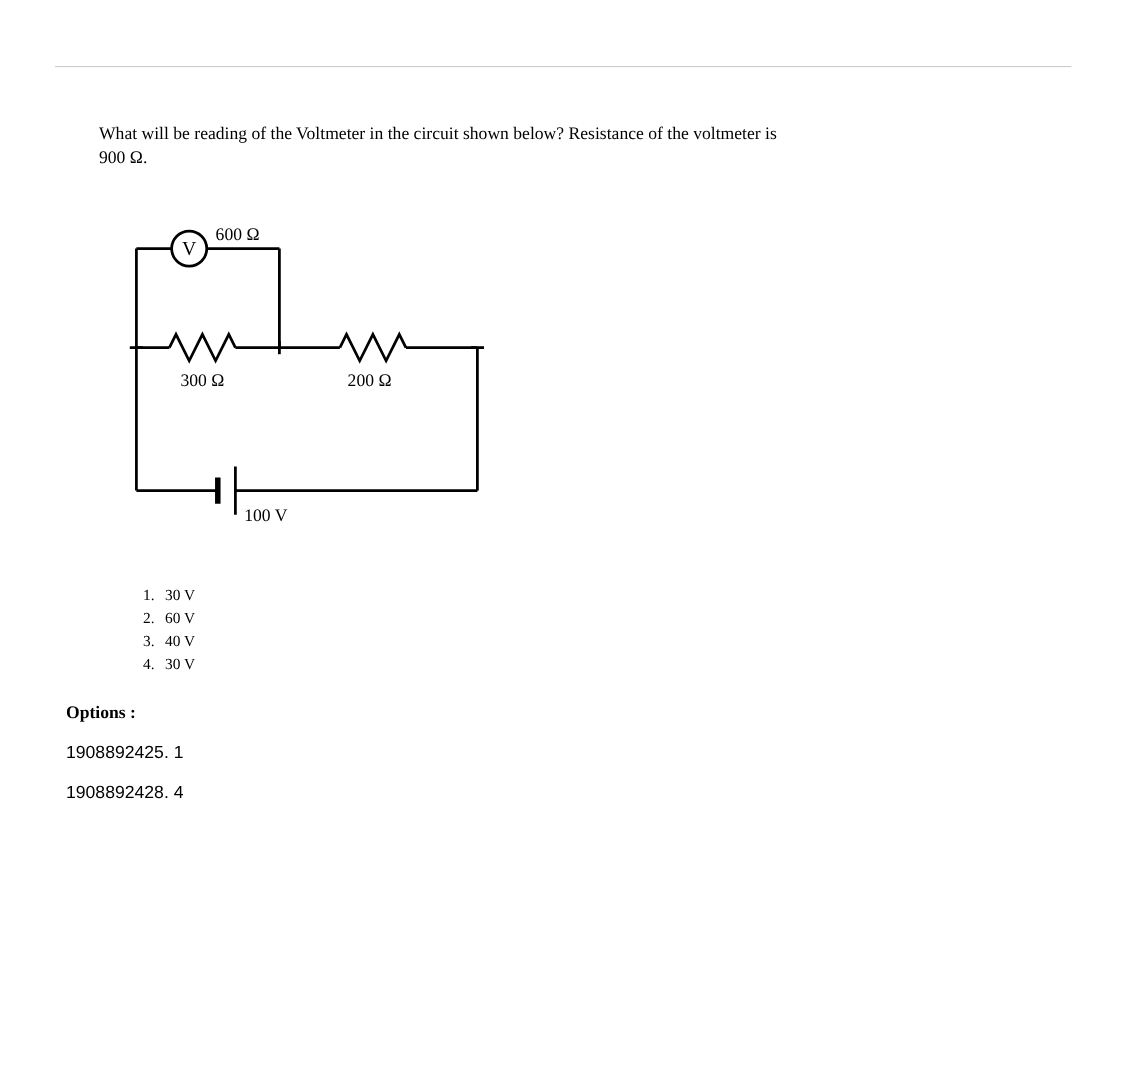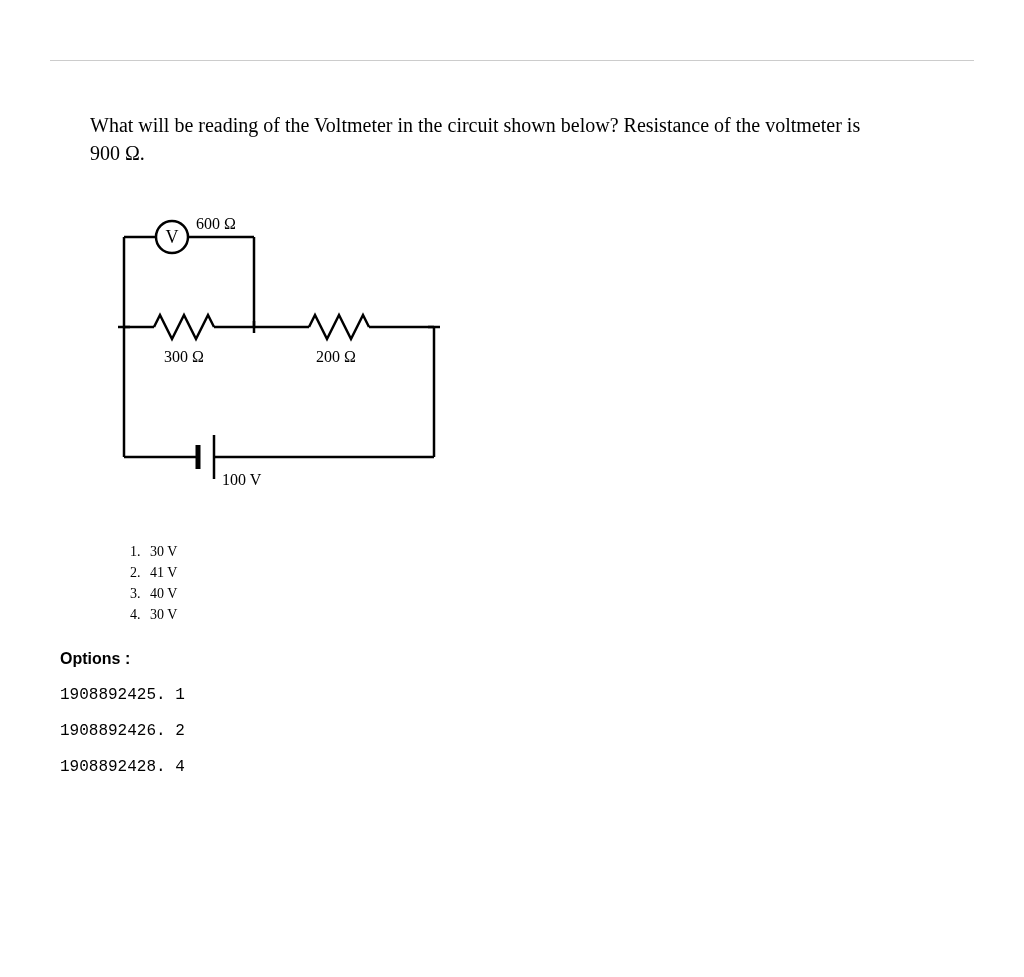--- a/index.html
+++ b/index.html
@@ -16,49 +16,49 @@
     width: 1024px;
   }
   .top-bar {
     height: 60px;
     border-bottom: 1px solid #cccccc;
     margin-bottom: 50px;
     margin-left: -40px;
     margin-right: -40px;
   }
   .question {
-    font-size: 20px;
+    font-size: 16px;
     line-height: 1.4;
     margin-bottom: 40px;
   }
   .circuit {
     margin-left: 4px;
     margin-bottom: 30px;
   }
   .answers {
     margin-left: 40px;
     font-size: 14px;
     line-height: 1.5;
     margin-bottom: 25px;
   }
   .answers .row {
     display: flex;
   }
   .answers .num {
     width: 20px;
   }
   .options-heading {
-    font-family: Liberation Sans, sans-serif;
+    font-family: Liberation Serif, serif;
     font-weight: bold;
     font-size: 16px;
     margin-bottom: 18px;
     margin-left: -30px;
   }
   .option-line {
-    font-family: Liberation Mono, monospace;
+    font-family: Liberation Sans, sans-serif;
     font-size: 16px;
     margin-bottom: 18px;
     margin-left: -30px;
   }
   svg text {
     font-family: "Times New Roman", Times, serif;
   }
 </style>
 </head>
 <body>
@@ -127,31 +127,30 @@
     </svg>
   </div>
 
   <div class="answers">
     <div class="row">
       <span class="num">1.</span>
       <span>30 V</span>
     </div>
     <div class="row">
       <span class="num">2.</span>
-      <span>41 V</span>
+      <span>60 V</span>
     </div>
     <div class="row">
       <span class="num">3.</span>
       <span>40 V</span>
     </div>
     <div class="row">
       <span class="num">4.</span>
       <span>30 V</span>
     </div>
   </div>
 
   <div class="options-heading">Options :</div>
 
   <div class="option-line">1908892425. 1</div>
-  <div class="option-line">1908892426. 2</div>
   <div class="option-line">1908892428. 4</div>
 
 </div>
 
 </body></html>

